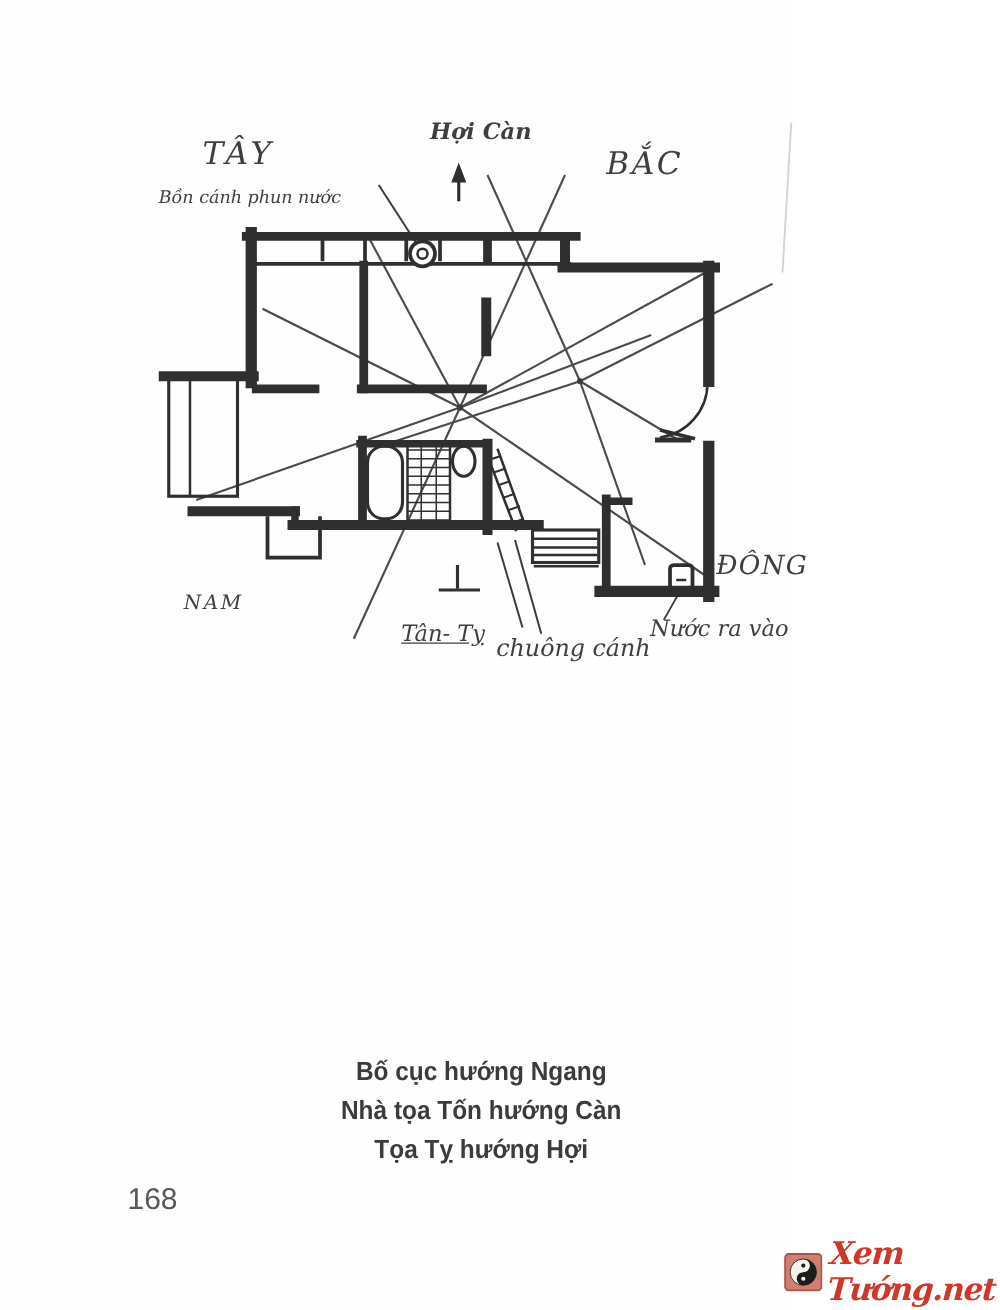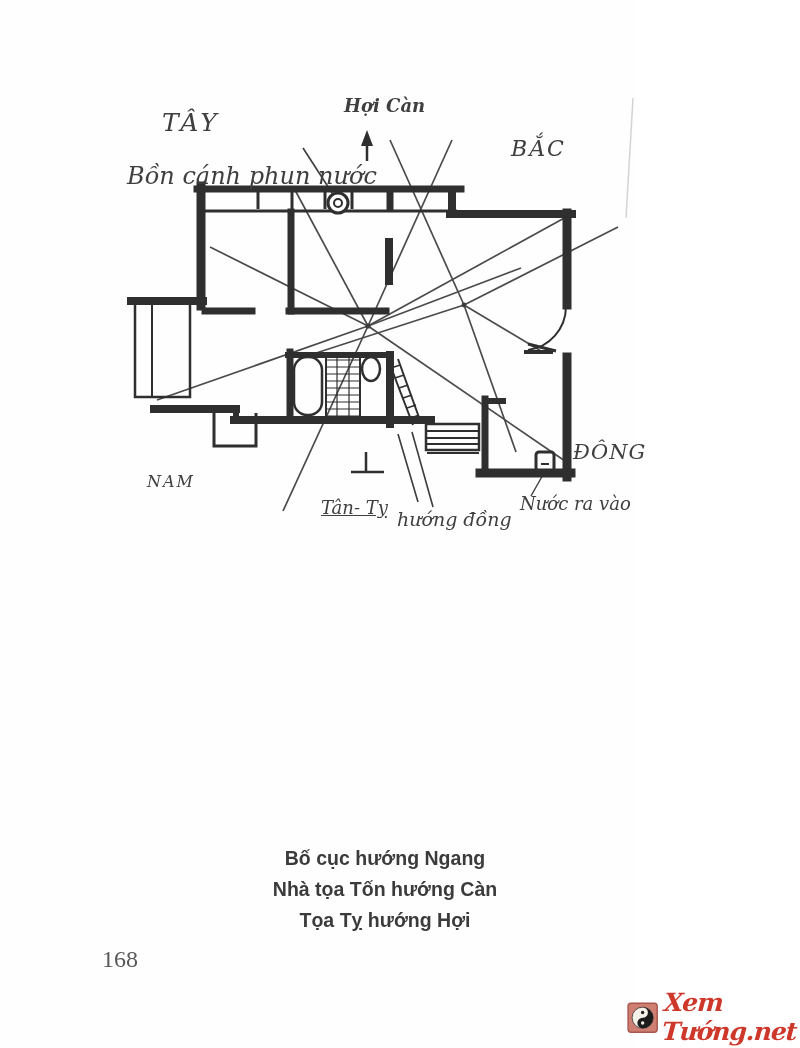--- a/index.html
+++ b/index.html
@@ -3,32 +3,32 @@
 <meta charset="utf-8">
 <style>
   html,body{margin:0;padding:0;}
   body{width:800px;height:1048px;background:#ffffff;overflow:hidden;
        font-family:"DejaVu Serif", serif;}
   .page{position:relative;width:636px;height:1048px;background:#fefefe;}
   svg.plan{position:absolute;left:0;top:0;}
   .lbl{position:absolute;font-style:italic;color:#3f3f3f;white-space:nowrap;}
   .lbl-tay{left:162px;top:108px;font-size:25px;letter-spacing:3px;}
   .lbl-hoican{left:344px;top:95px;font-size:18px;font-weight:bold;}
-  .lbl-bac{left:511px;top:116px;font-size:22px;letter-spacing:2px;margin-top:20px;}
-  .lbl-boncanh{left:127px;top:150px;font-size:24px;margin-top:12px;}
+  .lbl-bac{left:485px;top:116px;font-size:25px;letter-spacing:2px;}
+  .lbl-boncanh{left:127px;top:150px;font-size:14px;}
   .lbl-dong{left:573px;top:440px;font-size:21px;letter-spacing:1px;text-align:right;}
   .lbl-nam{left:147px;top:472px;font-size:16px;letter-spacing:2px;}
   .lbl-tanty{left:321px;top:497px;font-size:18px;text-decoration:underline;}
   .lbl-treo{left:397px;top:505px;font-size:19px;line-height:28px;}
   .lbl-nuoc{left:520px;top:493px;font-size:18px;}
   .caption{position:absolute;left:140px;top:842px;width:490px;text-align:center;
            font-family:"Liberation Sans", sans-serif;font-weight:bold;
            font-size:21px;line-height:31px;color:#3b3b3b;transform:scaleX(.93);}
   .page-number{position:absolute;left:102px;top:946px;font-size:24px;color:#595959;
-               font-family:Liberation Serif, serif;}
+               font-family:Liberation Sans, sans-serif;}
   .watermark{position:absolute;left:627px;top:988px;display:flex;align-items:center;}
   .watermark .wm-text{margin-left:5px;font-family:"DejaVu Serif", serif;
       font-style:italic;font-weight:bold;font-size:25px;color:#ce382b;
       transform:skewX(-4deg);letter-spacing:-1px;}
 </style>
 </head>
 <body>
 
 <div class="page">
 
@@ -168,21 +168,21 @@
   </svg>
 
   <div class="lbl lbl-tay">TÂY</div>
   <div class="lbl lbl-hoican">Hợi Càn</div>
   <div class="lbl lbl-bac">BẮC</div>
   <div class="lbl lbl-boncanh">Bồn cánh phun nước</div>
   <div class="lbl lbl-dong">ĐÔNG</div>
   <div class="lbl lbl-nam">NAM</div>
   <div class="lbl lbl-tanty">Tân- Tỵ</div>
   <div class="lbl lbl-treo">
-    <div>hướng đồng</div>
+    <div>chuông cánh</div>
   </div>
   <div class="lbl lbl-nuoc">Nước ra vào</div>
 
   <div class="caption">
     <div>Bố cục hướng Ngang</div>
     <div>Nhà tọa Tốn hướng Càn</div>
     <div>Tọa Tỵ hướng Hợi</div>
   </div>
 
   <div class="page-number">168</div>

